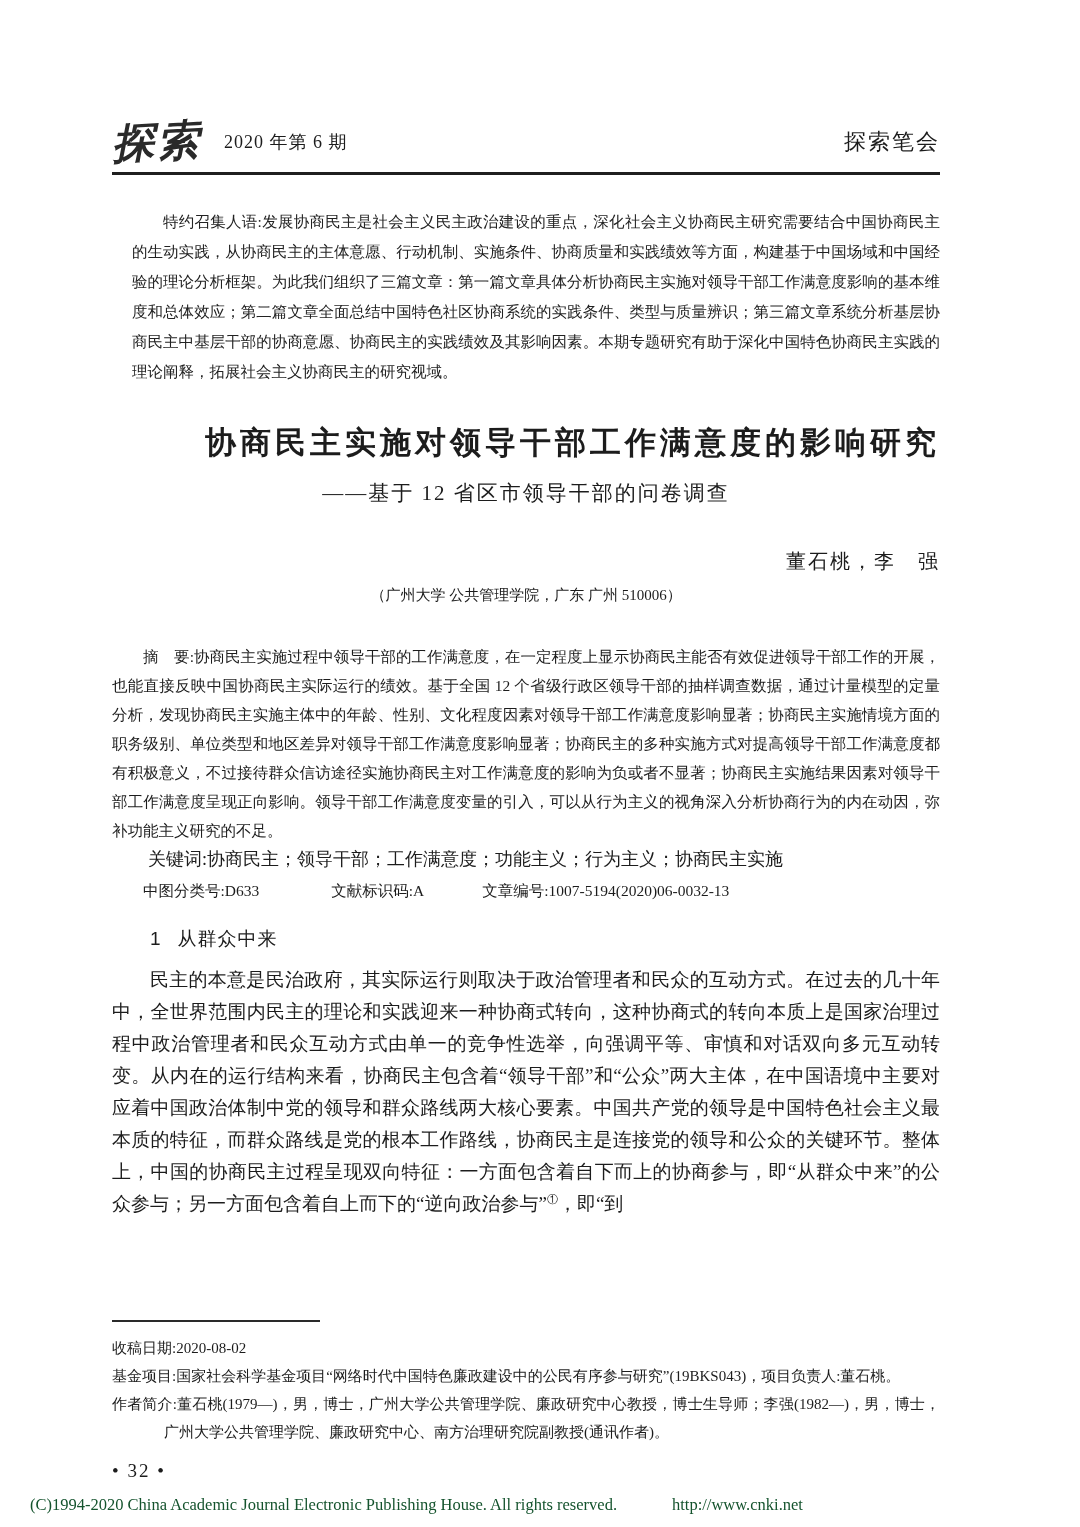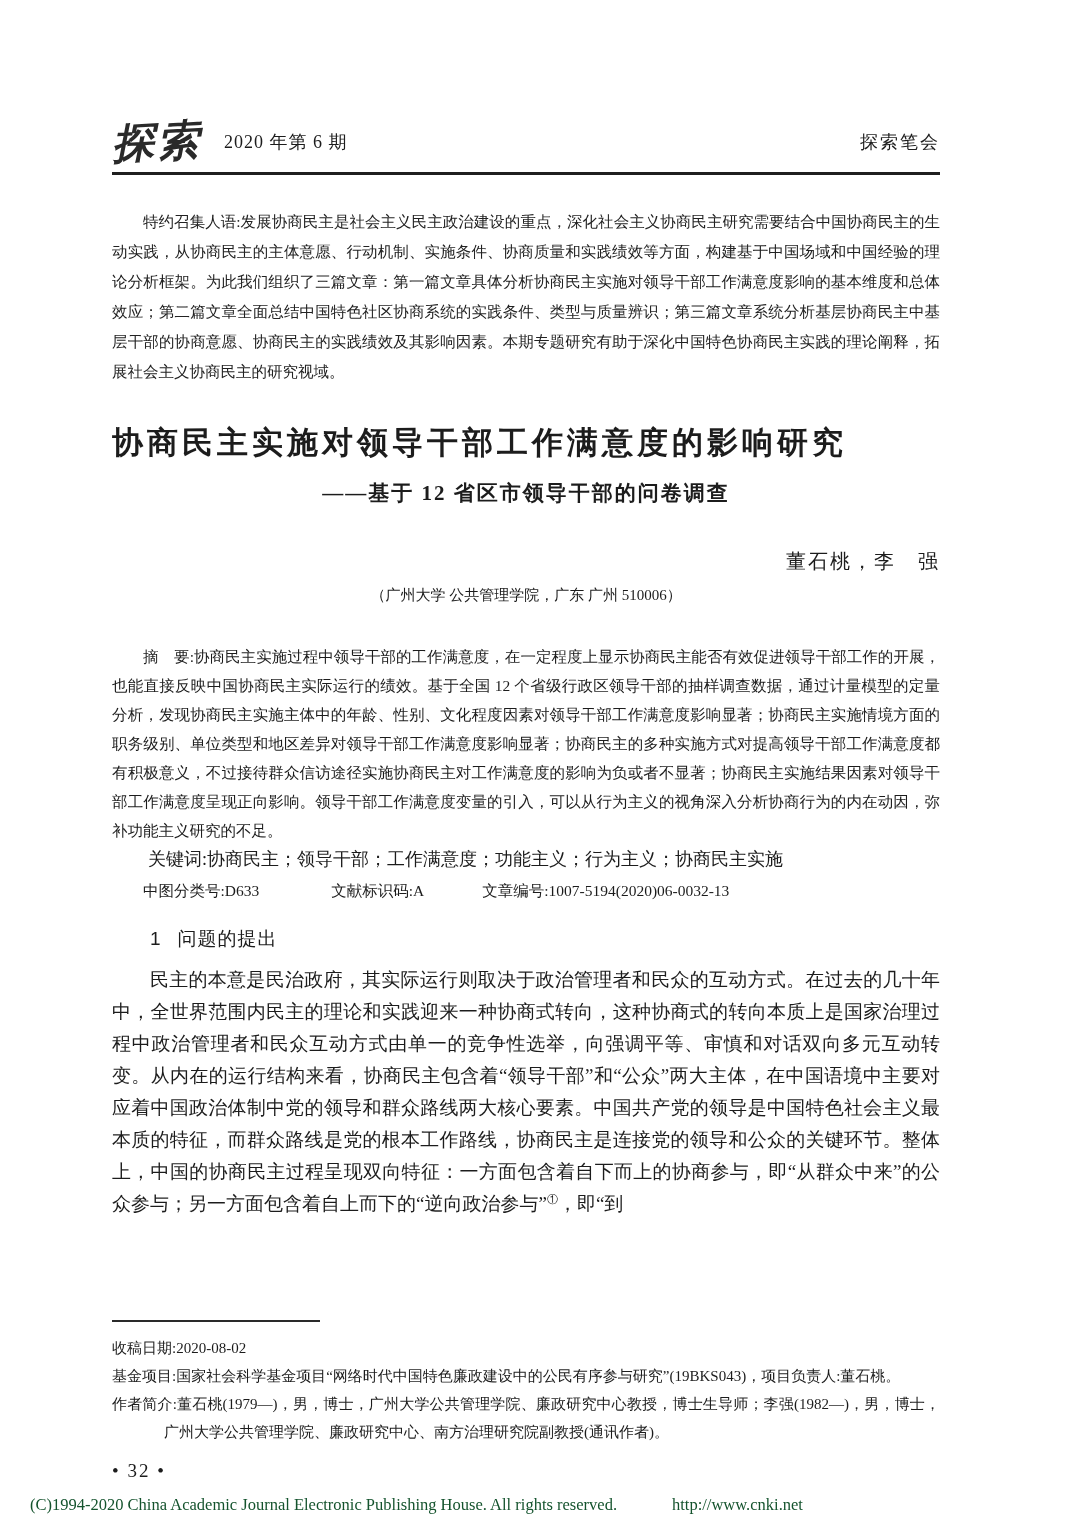--- a/index.html
+++ b/index.html
@@ -17,39 +17,40 @@
   
   .header { display:flex; justify-content:space-between; align-items:center; height:52px; }
   .header-left { display:flex; align-items:center; }
   .logo {
     display:inline-block;
     font-size:42px; font-weight:bold; font-style:italic;
     letter-spacing:3px; transform:rotate(-3deg);
     color:#2a2a2a;
   }
   .issue { font-size:18px; margin-left:22px; letter-spacing:1px; }
-  .column { font-size:18px; letter-spacing:2px; }
+  .column { font-size:22px; letter-spacing:2px; }
   .header-rule { border-bottom:3px solid #1f1f1f; margin-top:4px; }
 
   
   .editor-note {
     margin-top:32px;
     font-size:15.5px; line-height:30px;
     text-align:justify; text-indent:2em;
     color:#222;
+    margin-left:20px;
   }
 
   
   .title {
-    margin-top:34px; text-align:left;
+    margin-top:34px; text-align:right;
     font-size:31px; font-weight:bold; letter-spacing:4px; line-height:44px;
   }
   .subtitle {
     margin-top:12px; text-align:center;
-    font-size:21px; font-weight:bold; letter-spacing:2px; line-height:32px;
+    font-size:21px; font-weight:normal; letter-spacing:2px; line-height:32px;
   }
   .authors { margin-top:38px; text-align:right; font-size:20px; letter-spacing:2px; line-height:28px; }
   .affiliation { margin-top:10px; text-align:center; font-size:15px; line-height:21px; }
 
   
   .abstract {
     margin-top:36px;
     font-size:15.5px; line-height:29px;
     text-align:justify; text-indent:2em;
   }
@@ -110,21 +111,21 @@
   <div class="affiliation">（广州大学 公共管理学院，广东 广州 510006）</div>
 
   <p class="abstract"><span>摘　要:</span><span>协商民主实施过程中领导干部的工作满意度，在一定程度上显示协商民主能否有效促进领导干部工作的开展，也能直接反映中国协商民主实际运行的绩效。基于全国 12 个省级行政区领导干部的抽样调查数据，通过计量模型的定量分析，发现协商民主实施主体中的年龄、性别、文化程度因素对领导干部工作满意度影响显著；协商民主实施情境方面的职务级别、单位类型和地区差异对领导干部工作满意度影响显著；协商民主的多种实施方式对提高领导干部工作满意度都有积极意义，不过接待群众信访途径实施协商民主对工作满意度的影响为负或者不显著；协商民主实施结果因素对领导干部工作满意度呈现正向影响。领导干部工作满意度变量的引入，可以从行为主义的视角深入分析协商行为的内在动因，弥补功能主义研究的不足。</span></p>
 
   <p class="keywords"><span>关键词:</span><span>协商民主；领导干部；工作满意度；功能主义；行为主义；协商民主实施</span></p>
 
   <p class="meta-line">
     <span class="meta-clc">中图分类号:D633</span><span class="meta-doc">文献标识码:A</span><span>文章编号:1007-5194(2020)06-0032-13</span>
   </p>
 
-  <h3 class="section-heading"><span class="sec-no">1</span><span>问题的提出</span></h3>
+  <h3 class="section-heading"><span class="sec-no">1</span><span>从群众中来</span></h3>
   <p class="body-para"><span>民主的本意是民治政府，其实际运行则取决于政治管理者和民众的互动方式。在过去的几十年中，全世界范围内民主的理论和实践迎来一种协商式转向，这种协商式的转向本质上是国家治理过程中政治管理者和民众互动方式由单一的竞争性选举，向强调平等、审慎和对话双向多元互动转变。从内在的运行结构来看，协商民主包含着“领导干部”和“公众”两大主体，在中国语境中主要对应着中国政治体制中党的领导和群众路线两大核心要素。中国共产党的领导是中国特色社会主义最本质的特征，而群众路线是党的根本工作路线，协商民主是连接党的领导和公众的关键环节。整体上，中国的协商民主过程呈现双向特征：一方面包含着自下而上的协商参与，即“从群众中来”的公众参与；另一方面包含着自上而下的“逆向政治参与”</span><sup>①</sup><span>，即“到</span></p>
 
   <div class="footnote-area">
     <div class="footnote-rule"></div>
     <div class="footnotes">
       <p class="fn">收稿日期:2020-08-02</p>
       <p class="fn">基金项目:国家社会科学基金项目“网络时代中国特色廉政建设中的公民有序参与研究”(19BKS043)，项目负责人:董石桃。</p>
       <p class="fn">作者简介:董石桃(1979—)，男，博士，广州大学公共管理学院、廉政研究中心教授，博士生导师；李强(1982—)，男，博士，广州大学公共管理学院、廉政研究中心、南方治理研究院副教授(通讯作者)。</p>
     </div>
     <div class="page-number">• 32 •</div>

